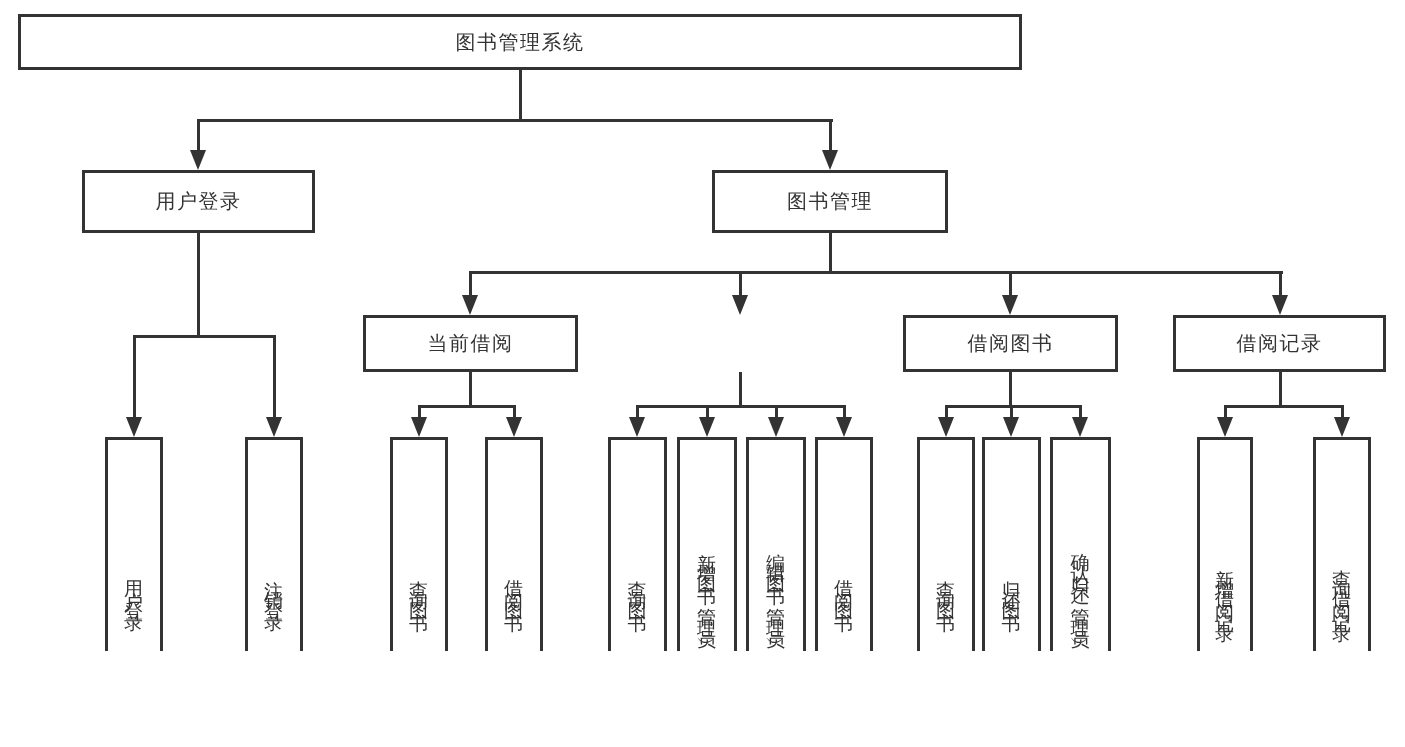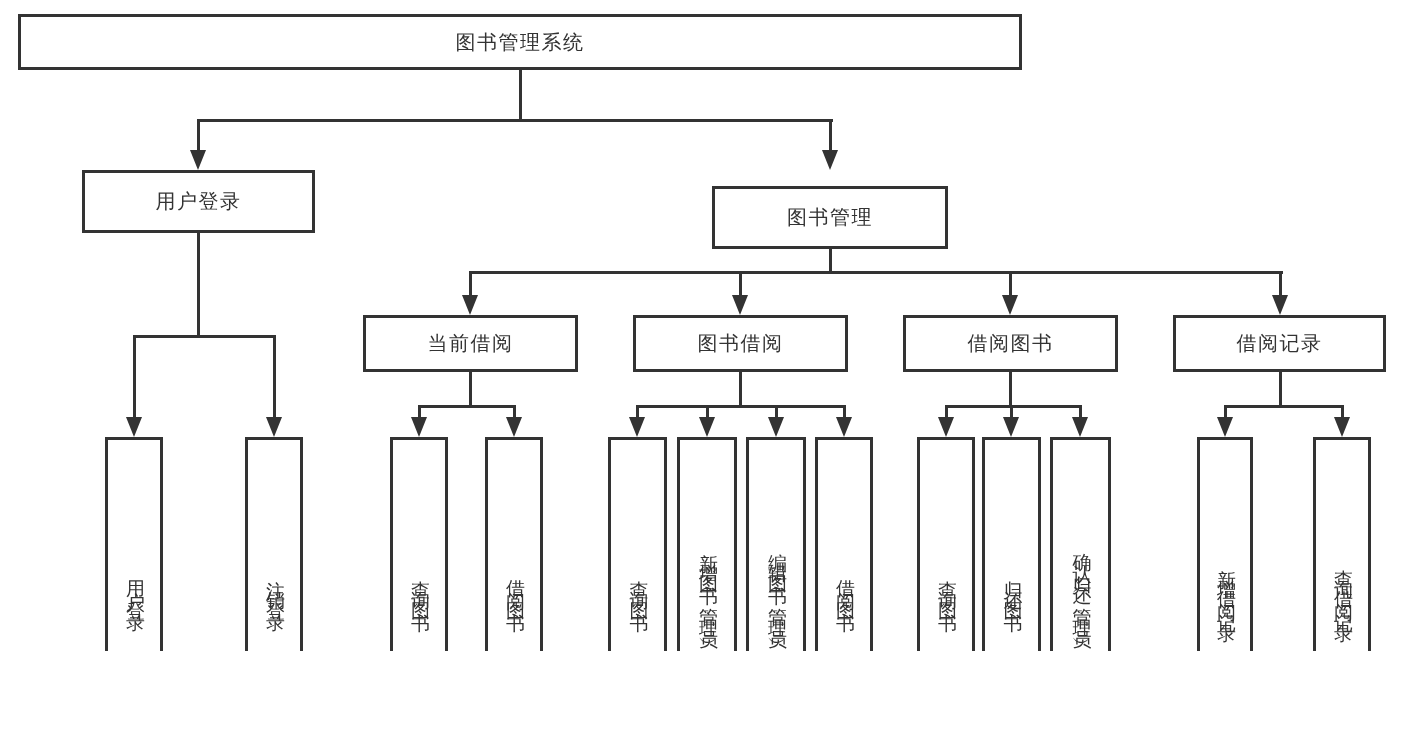--- a/index.html
+++ b/index.html
@@ -1,20 +1,20 @@
 <!DOCTYPE html>
 <html style="--background: #ffffff; --line-color: #333333; --text-color: #333333; --watermark-color: #9e9e9e;"><head>
 <meta charset="utf-8">
 <style>
   html,body{margin:0;padding:0;}
   body{background:var(--background,#fff);}
   .canvas{
     position:relative;width:1405px;height:651px;overflow:hidden;
     background:var(--background,#fff);
-    font-family:Liberation Mono, monospace;
+    font-family:Liberation Sans, sans-serif;
     color:var(--text-color,#333);
   }
   .node{
     position:absolute;box-sizing:border-box;
     border:3px solid var(--line-color,#333);
     background:#fff;
     display:flex;align-items:center;justify-content:center;
     color:var(--text-color,#333);
     z-index:2;
   }
@@ -100,29 +100,26 @@
   <div class="arw" style="left:1217px;top:417px;"></div>
   <div class="arw" style="left:1334px;top:417px;"></div>
 
   <div class="node" style="left:18px;top:14px;width:1004px;height:56px;">
     <span class="hlabel">图书管理系统</span>
   </div>
 
   <div class="node" style="left:82px;top:170px;width:233px;height:63px;">
     <span class="hlabel">用户登录</span>
   </div>
-  <div class="node" style="left:712px;top:186px;width:236px;height:63px;">
+  <div class="node" style="left:712px;top:170px;width:236px;height:63px;">
     <span class="hlabel">图书管理</span>
   </div>
 
   <div class="node" style="left:363px;top:315px;width:215px;height:57px;">
     <span class="hlabel">当前借阅</span>
-  </div>
-  <div class="node" style="left:633px;top:315px;width:215px;height:57px;">
-    <span class="hlabel">图书借阅</span>
   </div>
   <div class="node" style="left:903px;top:315px;width:215px;height:57px;">
     <span class="hlabel">借阅图书</span>
   </div>
   <div class="node" style="left:1173px;top:315px;width:213px;height:57px;">
     <span class="hlabel">借阅记录</span>
   </div>
 
   <div class="node leaf" style="left:105px;top:437px;width:58px;height:300px;">
     <span class="vtext">用户登录</span>

